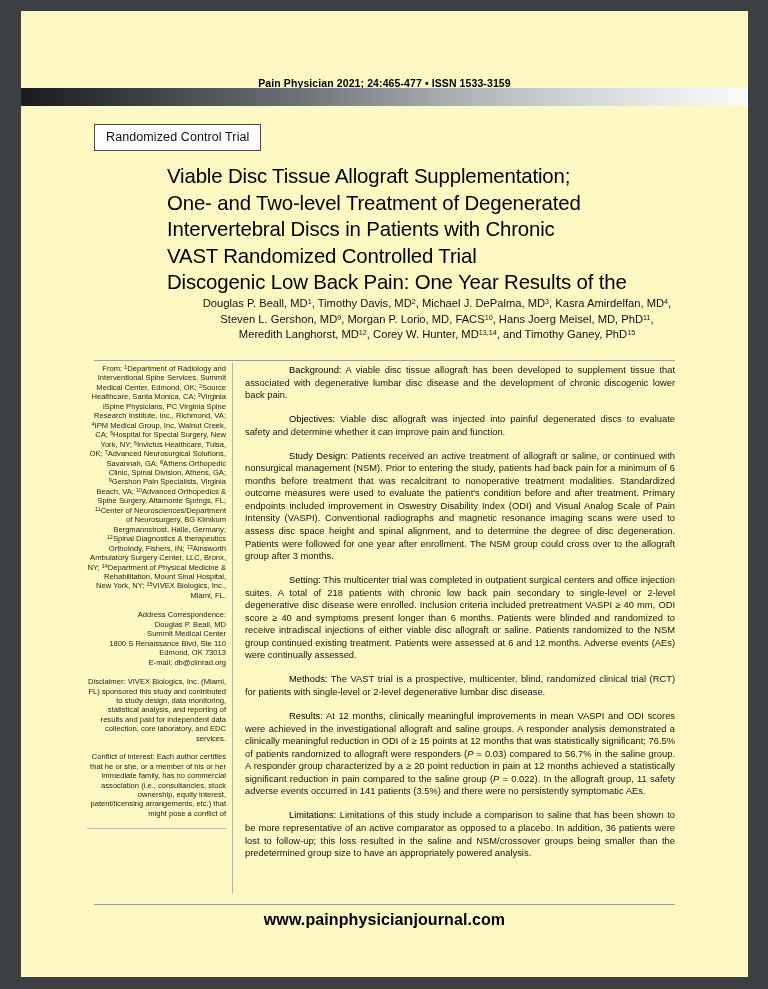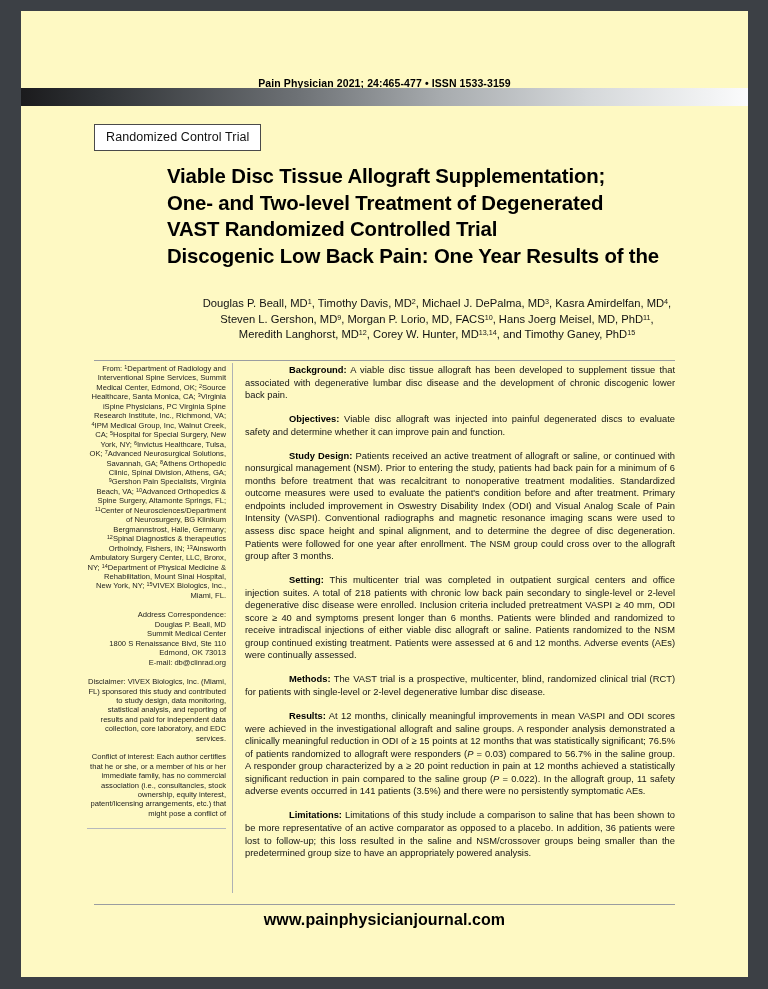--- a/index.html
+++ b/index.html
@@ -69,21 +69,21 @@
     background: #fff;
   }
 
   
   .title {
     position: absolute;
     left: 146px;
     top: 152px;
     width: 540px;
     font-size: 20.4px;
-    font-weight: bold;
+    font-weight: normal;
     line-height: 26.6px;
     color: #000;
     letter-spacing: -0.15px;
   }
   .title div { white-space: nowrap; }
 
   
   .authors {
     position: absolute;
     left: 146px;
@@ -153,21 +153,21 @@
     font-size: 9.35px;
     line-height: 12.55px;
     color: #151515;
     text-align: justify;
   }
   .abstract p {
     margin: 0 0 11.5px 0;
   }
   .abstract p:last-child { margin-bottom: 12px; }
   .abstract .lead {
-    font-weight: bold;
+    font-weight: normal;
     color: #000;
     padding-left: 44px;
   }
   .abstract em { font-style: italic; }
 
   
   .footer-rule {
     position: absolute;
     left: 73px;
     top: 893px;
@@ -194,20 +194,21 @@
   <div class="page">
 
     <div class="journal-line">Pain Physician 2021; 24:465-477 • ISSN 1533-3159</div>
     <div class="gradient-bar"></div>
 
     <div class="badge">Randomized Control Trial</div>
 
     <div class="title">
       <div>Viable Disc Tissue Allograft Supplementation;</div>
       <div>One- and Two-level Treatment of Degenerated</div>
+      <div>Intervertebral Discs in Patients with Chronic</div>
       <div>VAST Randomized Controlled Trial</div>
       <div>Discogenic Low Back Pain: One Year Results of the</div>
     </div>
 
     <div class="authors">
       <div>Douglas P. Beall, MD<sup>1</sup>, Timothy Davis, MD<sup>2</sup>, Michael J. DePalma, MD<sup>3</sup>, Kasra Amirdelfan, MD<sup>4</sup>,</div>
       <div>Steven L. Gershon, MD<sup>9</sup>, Morgan P. Lorio, MD, FACS<sup>10</sup>, Hans Joerg Meisel, MD, PhD<sup>11</sup>,</div>
       <div>Meredith Langhorst, MD<sup>12</sup>, Corey W. Hunter, MD<sup>13,14</sup>, and Timothy Ganey, PhD<sup>15</sup></div>
     </div>
 

